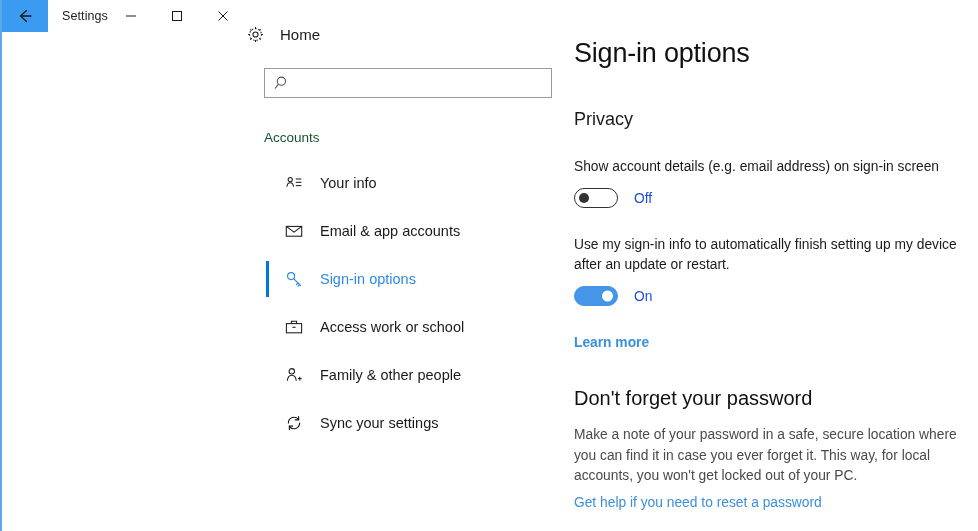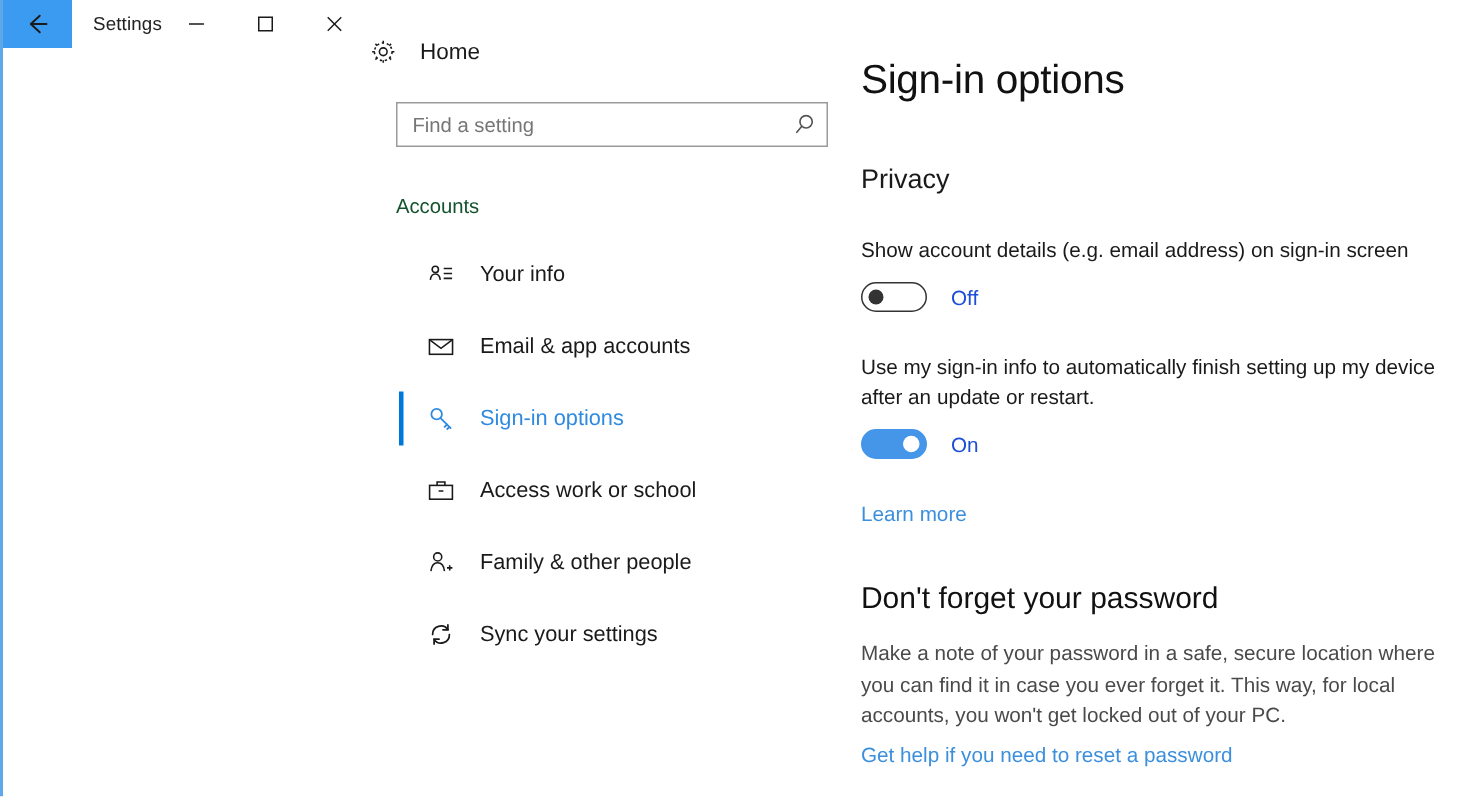--- a/index.html
+++ b/index.html
@@ -239,21 +239,21 @@
     margin-left: 16px;
   }
 
   .link {
     display: inline-block;
     font-size: 13.8px;
     color: #3b8fdd;
     text-decoration: none;
     cursor: pointer;
   }
-  #learn-more { margin: 29px 0 0 4px; }
+  #learn-more { margin: 29px 0 0 4px; font-weight: bold; }
 
   #password-heading {
     font-size: 20px;
     font-weight: normal;
     color: #111111;
     margin: 36px 0 0 4px;
   }
   #password-body {
     font-size: 13.8px;
     color: #4a4a4a;
@@ -309,21 +309,20 @@
               <path d="M10 2.2 L10 4.1 M10 15.9 L10 17.8 M17.8 10 L15.9 10 M4.1 10 L2.2 10
                        M15.5 4.5 L14.2 5.8 M5.8 14.2 L4.5 15.5 M15.5 15.5 L14.2 14.2 M5.8 5.8 L4.5 4.5"></path>
               <circle cx="10" cy="10" r="6.2" stroke-dasharray="1.6 1.9"></circle>
             </g>
           </svg>
         </span>
         <span id="home-label">Home</span>
       </div>
 
       <div id="search-wrap">
-        <input id="search-input" type="text" placeholder="Find a setting" style="">
         <span id="search-icon-box">
           <svg width="16" height="16" viewBox="0 0 16 16">
             <circle cx="9.4" cy="6.2" r="4.1" fill="none" stroke="#555555" stroke-width="1.1"></circle>
             <line x1="6.4" y1="9.3" x2="3.2" y2="13.2" stroke="#555555" stroke-width="1.1" stroke-linecap="round"></line>
           </svg>
         </span>
       </div>
 
       <div id="section-label">Accounts</div>
 

